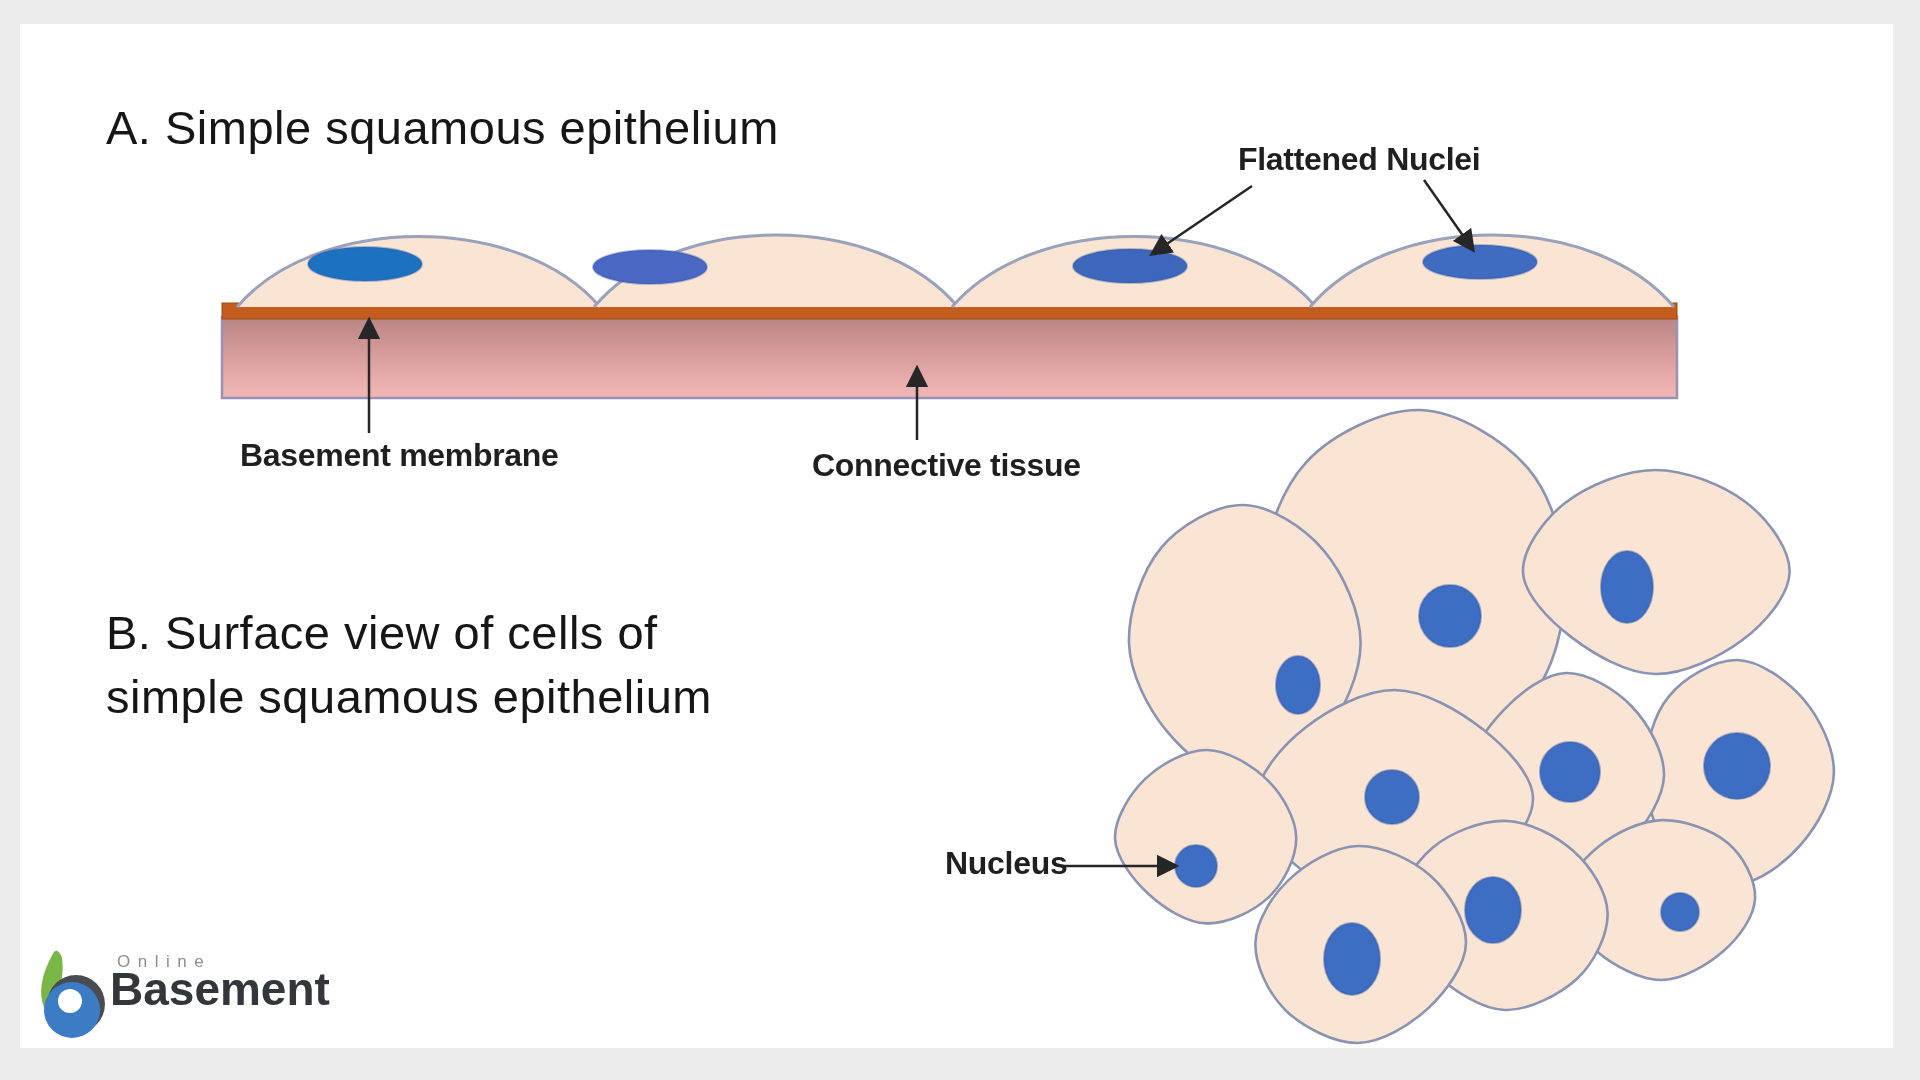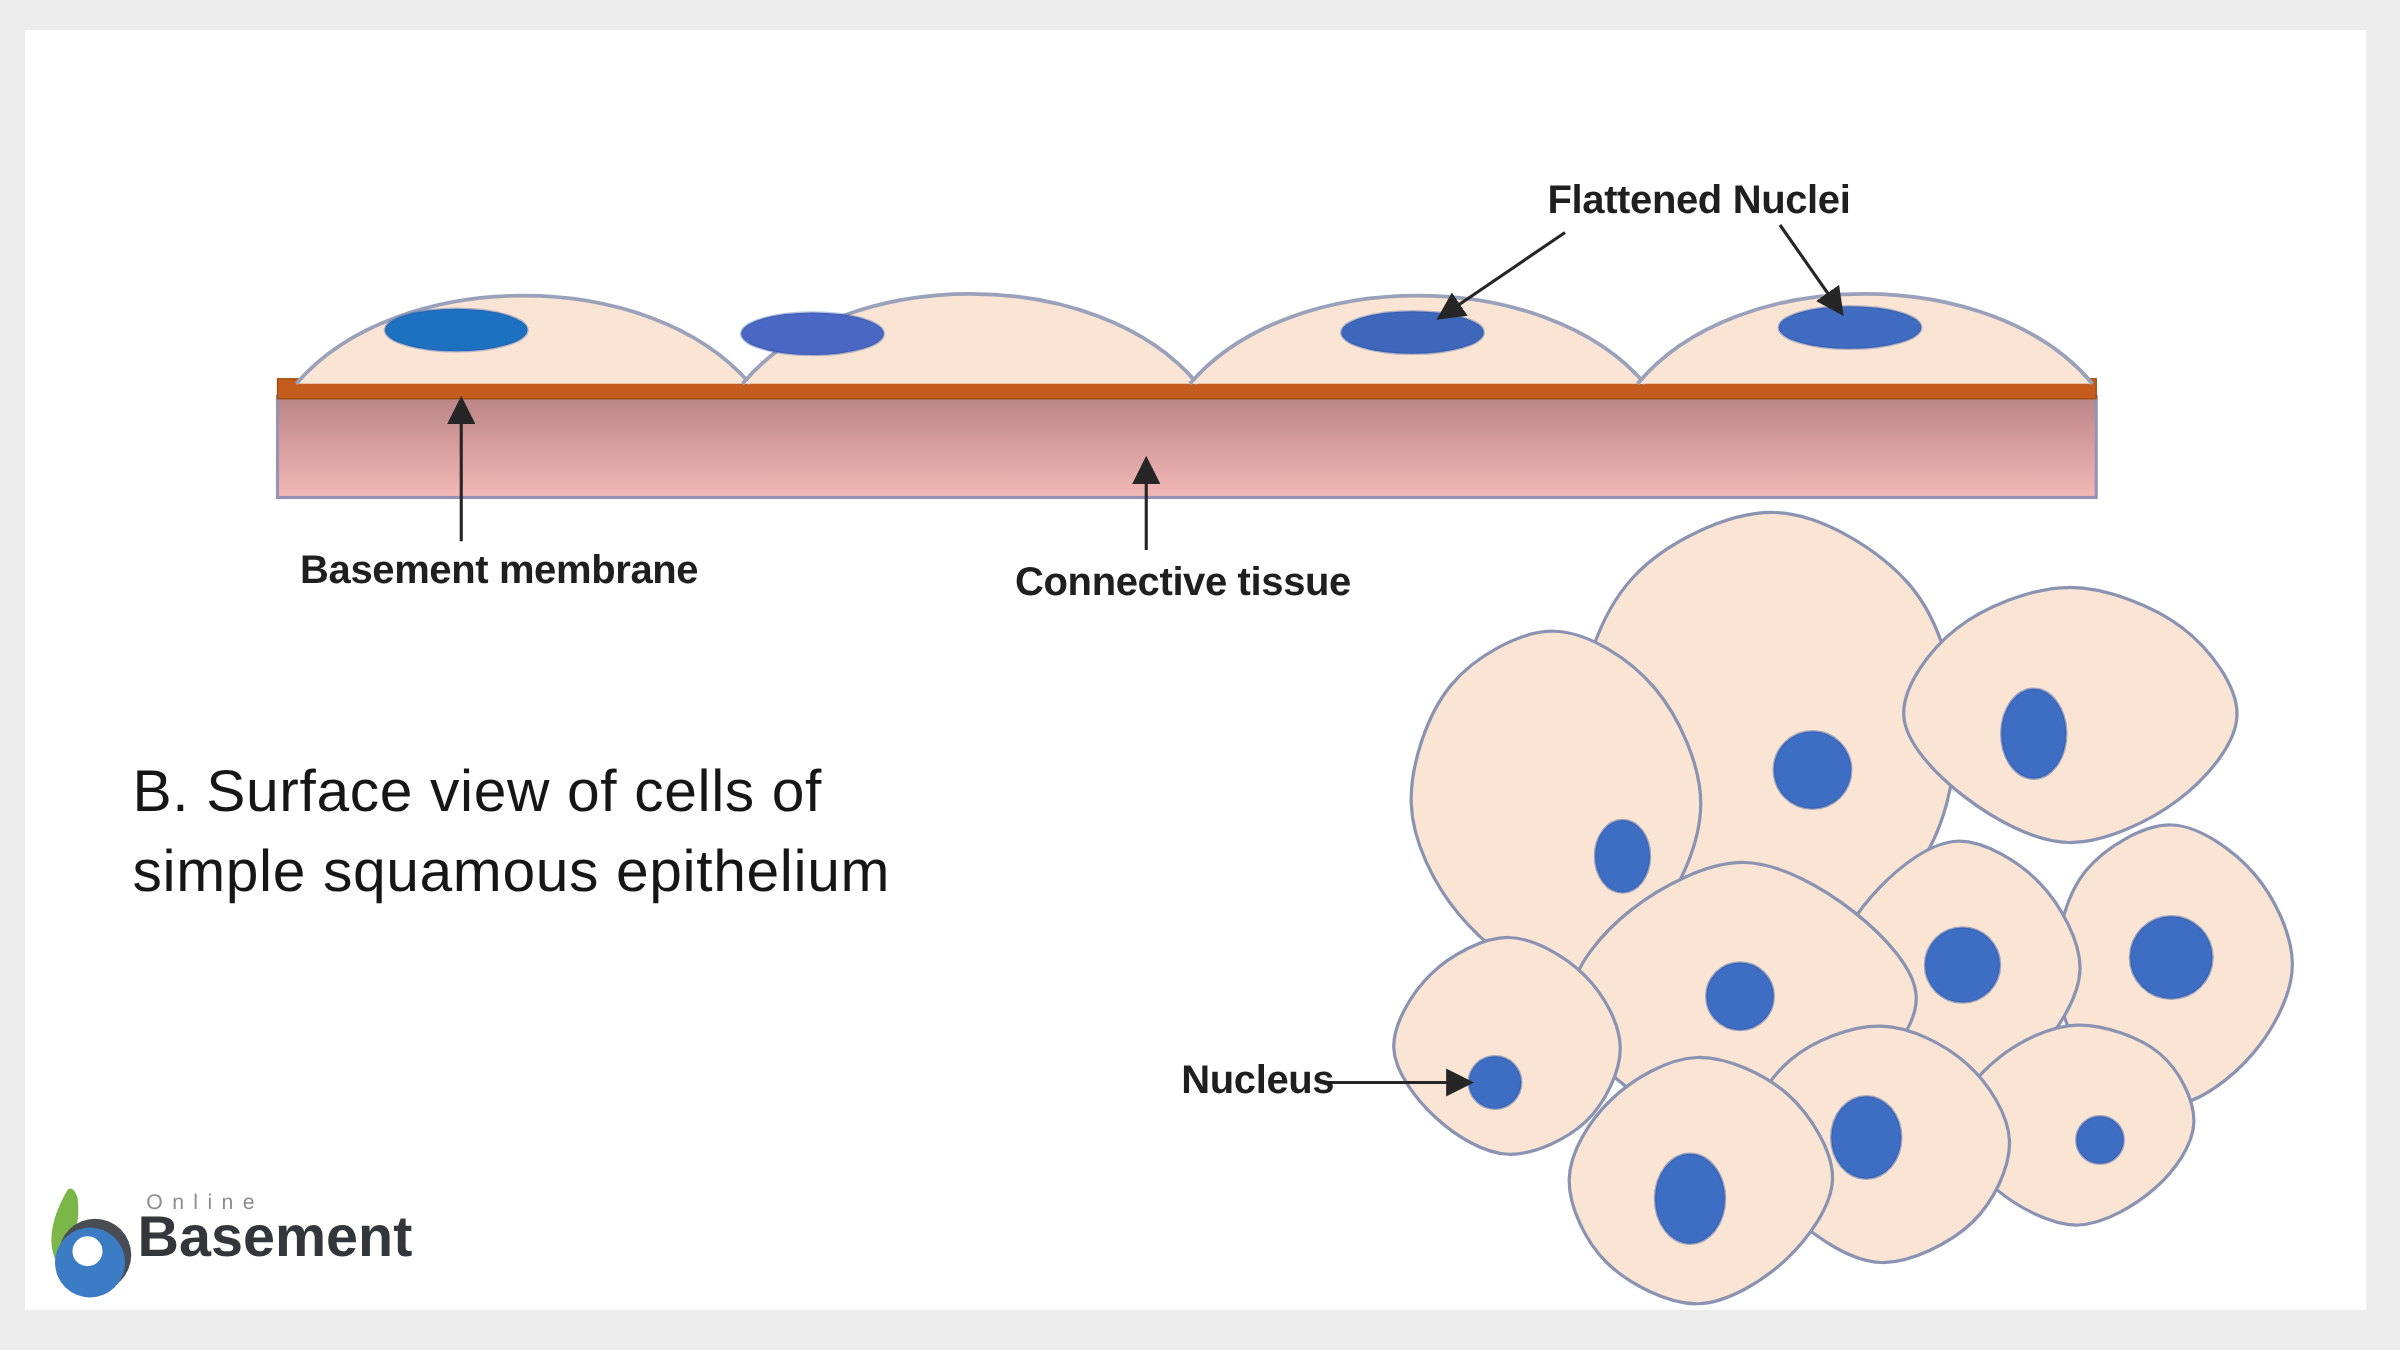--- a/index.html
+++ b/index.html
@@ -78,20 +78,21 @@
         <ellipse cx="1737" cy="766" rx="33" ry="33" class="nucB"></ellipse>
         <ellipse cx="1196" cy="866" rx="21" ry="21" class="nucB"></ellipse>
         <ellipse cx="1352" cy="959" rx="28" ry="36" class="nucB"></ellipse>
         <ellipse cx="1493" cy="910" rx="28" ry="33" class="nucB"></ellipse>
         <ellipse cx="1680" cy="912" rx="19" ry="19" class="nucB"></ellipse>
       </g>
     <line class="arrow" x1="1062" y1="866" x2="1176" y2="866" marker-end="url(#ah)"></line>
   </svg>
 
   <div class="overlay">
+    <div class="title" style="left:106px;top:96px;">A. Simple squamous epithelium</div>
 
     <div class="anno" style="left:1238px;top:141px;">Flattened Nuclei</div>
     <div class="anno" style="left:240px;top:437px;">Basement membrane</div>
     <div class="anno" style="left:812px;top:447px;">Connective tissue</div>
 
     <div class="title" style="left:106px;top:601px;">
       <div>B. Surface view of cells of</div>
       <div>simple squamous epithelium</div>
     </div>
 

